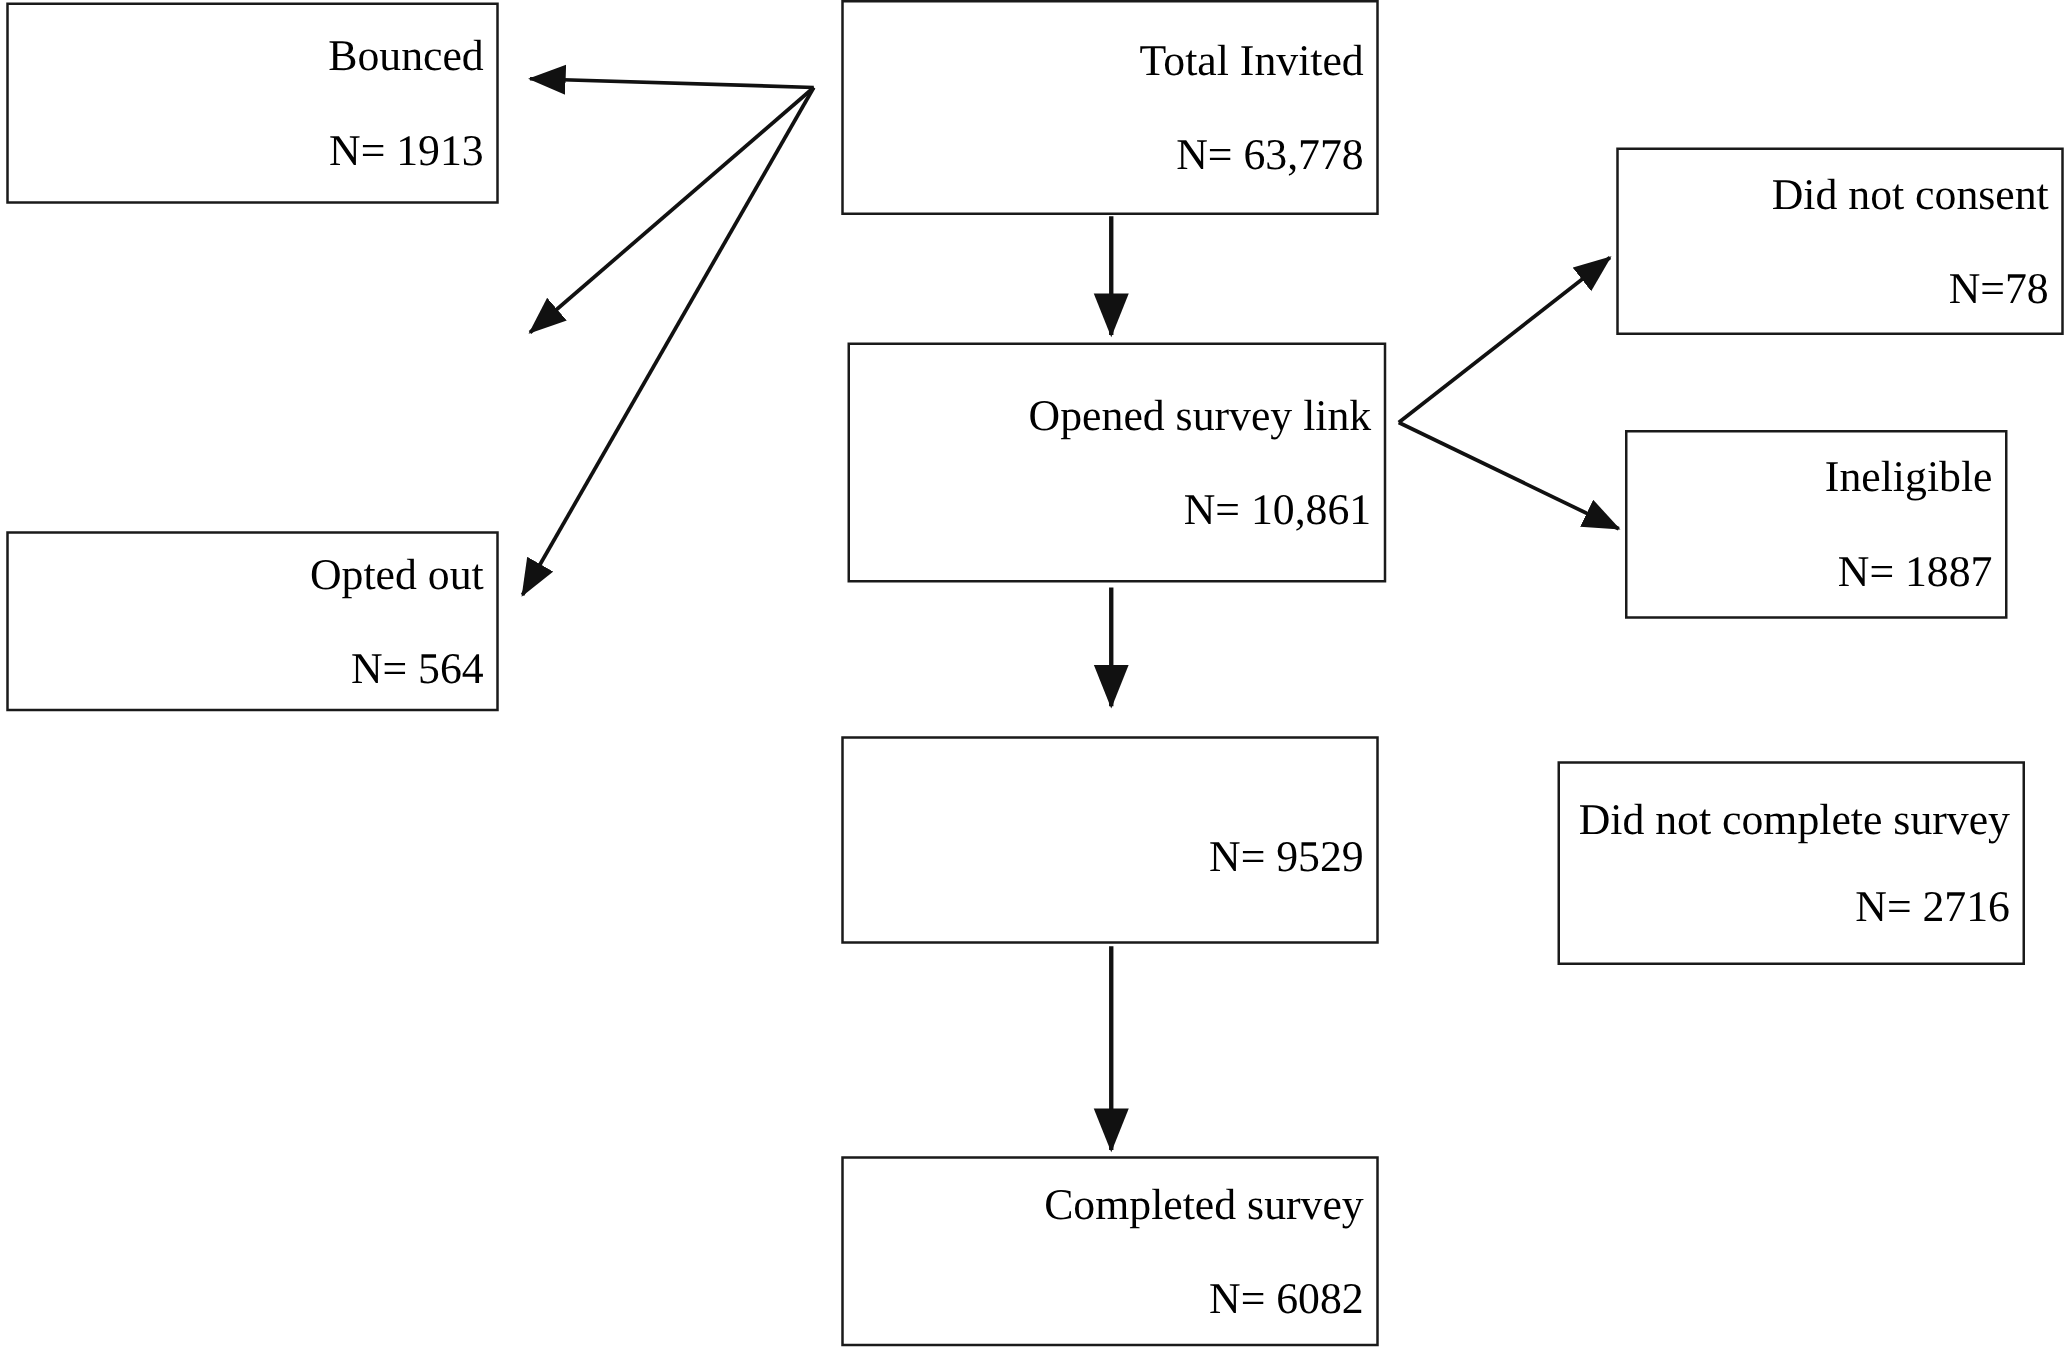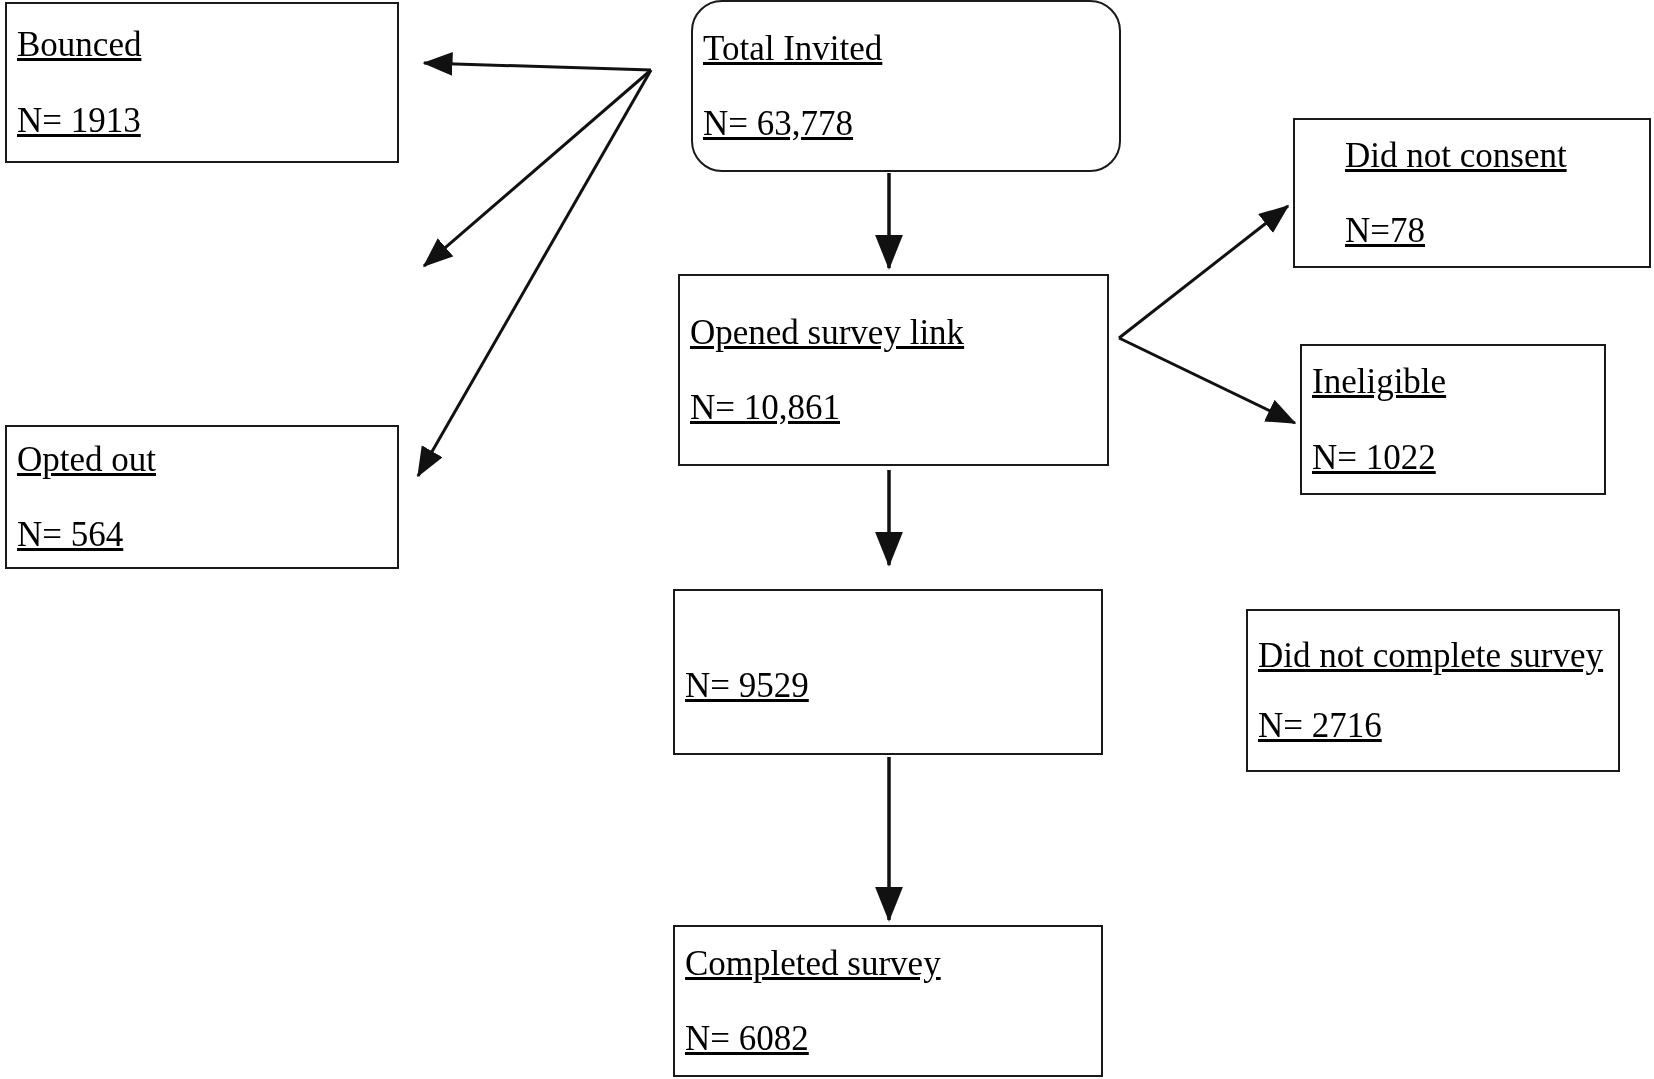--- a/index.html
+++ b/index.html
@@ -15,28 +15,27 @@
     font-family: "Liberation Serif", "DejaVu Serif", serif;
     overflow: hidden;
   }
   .node {
     position: absolute;
     box-sizing: border-box;
     border: 2.5px solid #1a1a1a;
     background: #ffffff;
     display: flex;
     flex-direction: column;
-    align-items: flex-start;
+    align-items: flex-end;
     justify-content: center;
     text-align: center;
     color: #000000;
     font-size: 35px;
     line-height: 1.18;
     z-index: 2;
-    text-decoration: underline;
   }
   .node .label {
     display: block;
     padding: 0 10px;
   }
   .node .count {
     display: block;
     margin-top: 34px;
     padding: 0 10px;
   }
@@ -99,38 +98,38 @@
     <span class="label">Bounced</span>
     <span class="count">N= 1913</span>
   </div>
 
 
   <div class="node" style="left:5px; top:425px; width:394px; height:144px;">
     <span class="label">Opted out</span>
     <span class="count">N= 564</span>
   </div>
 
-  <div class="node" style="left:691px; top:0px; width:430px; height:172px;border-radius:31px;">
+  <div class="node" style="left:673px; top:0px; width:430px; height:172px;">
     <span class="label">Total Invited</span>
     <span class="count">N= 63,778</span>
   </div>
 
   <div class="node" style="left:678px; top:274px; width:431px; height:192px;">
     <span class="label">Opened survey link</span>
     <span class="count">N= 10,861</span>
   </div>
 
   <div class="node" style="left:1293px; top:118px; width:358px; height:150px;padding-left:40px;">
     <span class="label">Did not consent</span>
     <span class="count">N=78</span>
   </div>
 
   <div class="node" style="left:1300px; top:344px; width:306px; height:151px;">
     <span class="label">Ineligible</span>
-    <span class="count">N= 1022</span>
+    <span class="count">N= 1887</span>
   </div>
 
   <div class="node two-line" style="left:673px; top:589px; width:430px; height:166px;">
     <span class="count">N= 9529</span>
   </div>
 
   <div class="node two-line" style="left:1246px; top:609px; width:374px; height:163px;">
     <span class="label">Did not complete survey</span>
     <span class="count">N= 2716</span>
   </div>

